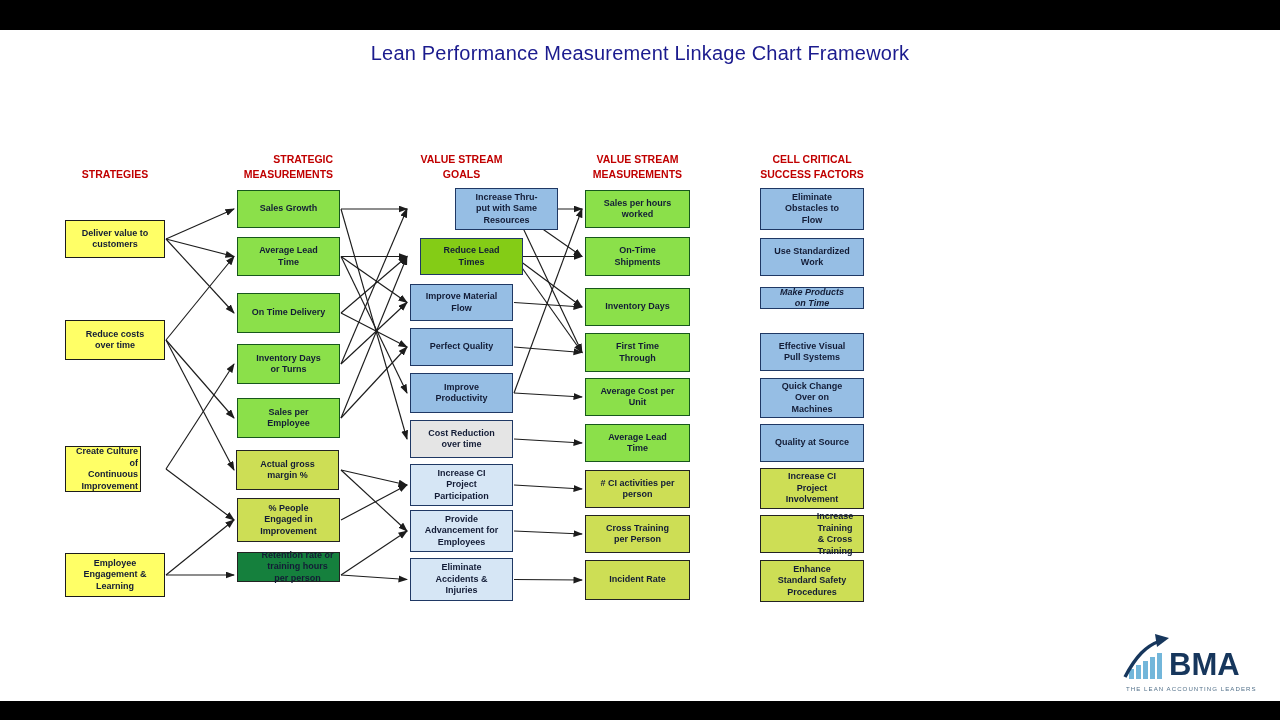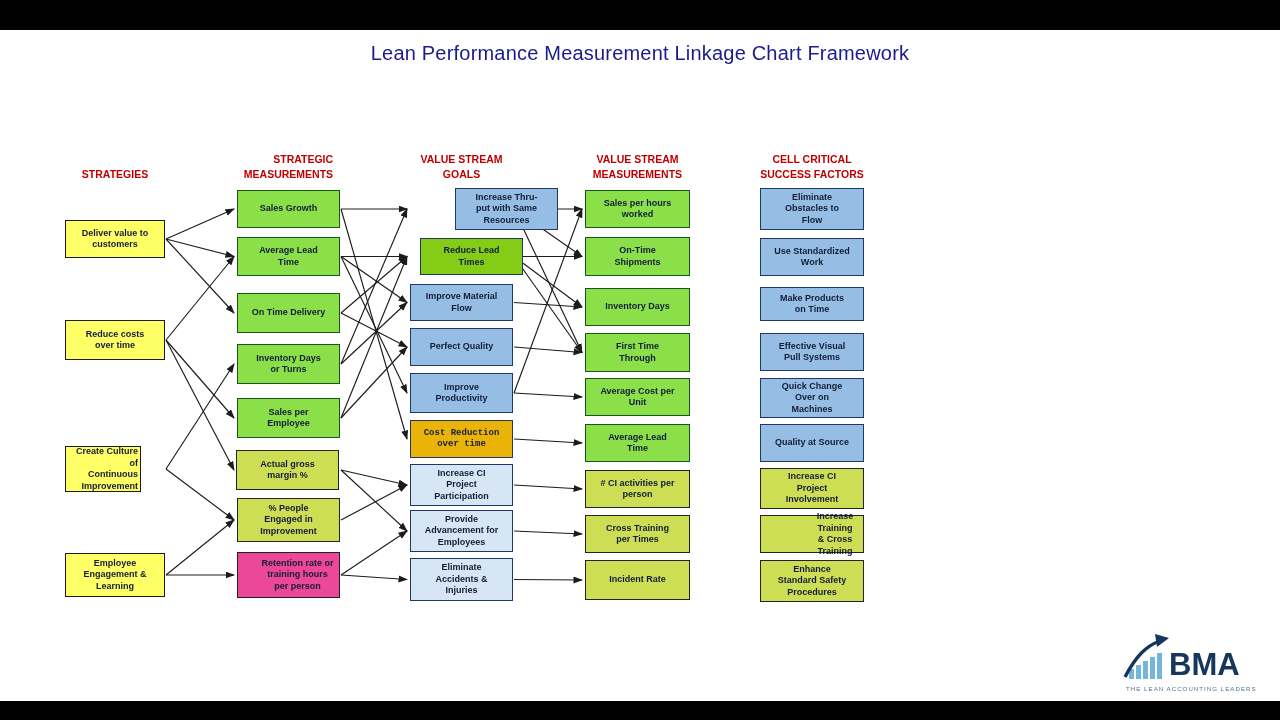--- a/index.html
+++ b/index.html
@@ -108,34 +108,34 @@
       <div class="box" style="left: 237px; top: 293px; width: 103px; height: 40px; background: rgb(139, 224, 74); border-color: rgb(23, 87, 28); color: rgb(19, 28, 54);">On Time Delivery</div>
       <div class="box" style="left: 237px; top: 344px; width: 103px; height: 40px; background: rgb(139, 224, 74); border-color: rgb(23, 87, 28); color: rgb(19, 28, 54);">Inventory Days
 or Turns</div>
       <div class="box" style="left: 237px; top: 398px; width: 103px; height: 40px; background: rgb(139, 224, 74); border-color: rgb(23, 87, 28); color: rgb(19, 28, 54);">Sales per
 Employee</div>
       <div class="box" style="left: 236px; top: 450px; width: 103px; height: 40px; background: rgb(205, 222, 85); border-color: rgb(34, 34, 34); color: rgb(19, 28, 54);">Actual gross
 margin %</div>
       <div class="box" style="left: 237px; top: 498px; width: 103px; height: 44px; background: rgb(205, 222, 85); border-color: rgb(34, 34, 34); color: rgb(19, 28, 54);">% People
 Engaged in
 Improvement</div>
-      <div class="box" style="left: 237px; top: 552px; width: 103px; height: 46px; background: #ec4899; border-color: rgb(34, 34, 34); color: rgb(19, 28, 54); padding-left: 20px;">Retention rate or
+      <div class="box" style="left: 237px; top: 552px; width: 103px; height: 30px; background: #15803d; border-color: rgb(34, 34, 34); color: rgb(19, 28, 54); padding-left: 20px;">Retention rate or
 training hours
 per person</div>
       <div class="box" style="left: 410px; top: 188px; width: 103px; height: 42px; background: rgb(150, 190, 228); border-color: rgb(31, 56, 100); color: rgb(19, 28, 54); margin-left: 45px;">Increase Thru-
 put with Same
 Resources</div>
       <div class="box" style="left: 410px; top: 238px; width: 103px; height: 37px; background: #84cc16; border-color: rgb(31, 56, 100); color: rgb(19, 28, 54); margin-left: 10px;">Reduce Lead
 Times</div>
       <div class="box" style="left: 410px; top: 284px; width: 103px; height: 37px; background: rgb(150, 190, 228); border-color: rgb(31, 56, 100); color: rgb(19, 28, 54);">Improve Material
 Flow</div>
       <div class="box" style="left: 410px; top: 328px; width: 103px; height: 38px; background: rgb(150, 190, 228); border-color: rgb(31, 56, 100); color: rgb(19, 28, 54);">Perfect Quality</div>
       <div class="box" style="left: 410px; top: 373px; width: 103px; height: 40px; background: rgb(150, 190, 228); border-color: rgb(31, 56, 100); color: rgb(19, 28, 54);">Improve
 Productivity</div>
-      <div class="box" style="left: 410px; top: 420px; width: 103px; height: 38px; background: #eab308; border-color: rgb(31, 56, 100); color: rgb(19, 28, 54); font-family: Liberation Mono, monospace;">Cost Reduction
+      <div class="box" style="left: 410px; top: 420px; width: 103px; height: 38px; background: #e5e5e5; border-color: rgb(31, 56, 100); color: rgb(19, 28, 54);">Cost Reduction
 over time</div>
       <div class="box" style="left: 410px; top: 464px; width: 103px; height: 42px; background: rgb(214, 230, 245); border-color: rgb(31, 56, 100); color: rgb(19, 28, 54);">Increase CI
 Project
 Participation</div>
       <div class="box" style="left: 410px; top: 510px; width: 103px; height: 42px; background: rgb(214, 230, 245); border-color: rgb(31, 56, 100); color: rgb(19, 28, 54);">Provide
 Advancement for
 Employees</div>
       <div class="box" style="left: 410px; top: 558px; width: 103px; height: 43px; background: rgb(214, 230, 245); border-color: rgb(31, 56, 100); color: rgb(19, 28, 54);">Eliminate
 Accidents &amp;
 Injuries</div>
@@ -146,28 +146,28 @@
       <div class="box" style="left: 585px; top: 288px; width: 105px; height: 38px; background: rgb(139, 224, 74); border-color: rgb(23, 87, 28); color: rgb(19, 28, 54);">Inventory Days</div>
       <div class="box" style="left: 585px; top: 333px; width: 105px; height: 39px; background: rgb(139, 224, 74); border-color: rgb(23, 87, 28); color: rgb(19, 28, 54);">First Time
 Through</div>
       <div class="box" style="left: 585px; top: 378px; width: 105px; height: 38px; background: rgb(139, 224, 74); border-color: rgb(23, 87, 28); color: rgb(19, 28, 54);">Average Cost per
 Unit</div>
       <div class="box" style="left: 585px; top: 424px; width: 105px; height: 38px; background: rgb(139, 224, 74); border-color: rgb(23, 87, 28); color: rgb(19, 28, 54);">Average Lead
 Time</div>
       <div class="box" style="left: 585px; top: 470px; width: 105px; height: 38px; background: rgb(205, 222, 85); border-color: rgb(34, 34, 34); color: rgb(19, 28, 54);"># CI activities per
 person</div>
       <div class="box" style="left: 585px; top: 515px; width: 105px; height: 38px; background: rgb(205, 222, 85); border-color: rgb(34, 34, 34); color: rgb(19, 28, 54);">Cross Training
-per Times</div>
+per Person</div>
       <div class="box" style="left: 585px; top: 560px; width: 105px; height: 40px; background: rgb(205, 222, 85); border-color: rgb(34, 34, 34); color: rgb(19, 28, 54);">Incident Rate</div>
       <div class="box" style="left: 760px; top: 188px; width: 104px; height: 42px; background: rgb(150, 190, 228); border-color: rgb(31, 56, 100); color: rgb(19, 28, 54);">Eliminate
 Obstacles to
 Flow</div>
       <div class="box" style="left: 760px; top: 238px; width: 104px; height: 38px; background: rgb(150, 190, 228); border-color: rgb(31, 56, 100); color: rgb(19, 28, 54);">Use Standardized
 Work</div>
-      <div class="box" style="left: 760px; top: 287px; width: 104px; height: 34px; background: rgb(150, 190, 228); border-color: rgb(31, 56, 100); color: rgb(19, 28, 54);">Make Products
+      <div class="box" style="left: 760px; top: 287px; width: 104px; height: 22px; background: rgb(150, 190, 228); border-color: rgb(31, 56, 100); color: rgb(19, 28, 54); font-style: italic;">Make Products
 on Time</div>
       <div class="box" style="left: 760px; top: 333px; width: 104px; height: 38px; background: rgb(150, 190, 228); border-color: rgb(31, 56, 100); color: rgb(19, 28, 54);">Effective Visual
 Pull Systems</div>
       <div class="box" style="left: 760px; top: 378px; width: 104px; height: 40px; background: rgb(150, 190, 228); border-color: rgb(31, 56, 100); color: rgb(19, 28, 54);">Quick Change
 Over on
 Machines</div>
       <div class="box" style="left: 760px; top: 424px; width: 104px; height: 38px; background: rgb(150, 190, 228); border-color: rgb(31, 56, 100); color: rgb(19, 28, 54);">Quality at Source</div>
       <div class="box" style="left: 760px; top: 468px; width: 104px; height: 41px; background: rgb(205, 222, 85); border-color: rgb(34, 34, 34); color: rgb(19, 28, 54);">Increase CI
 Project
 Involvement</div>

